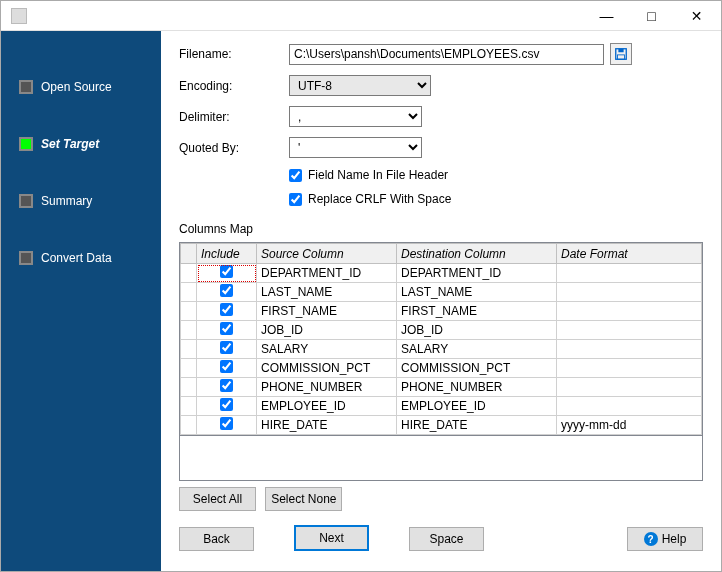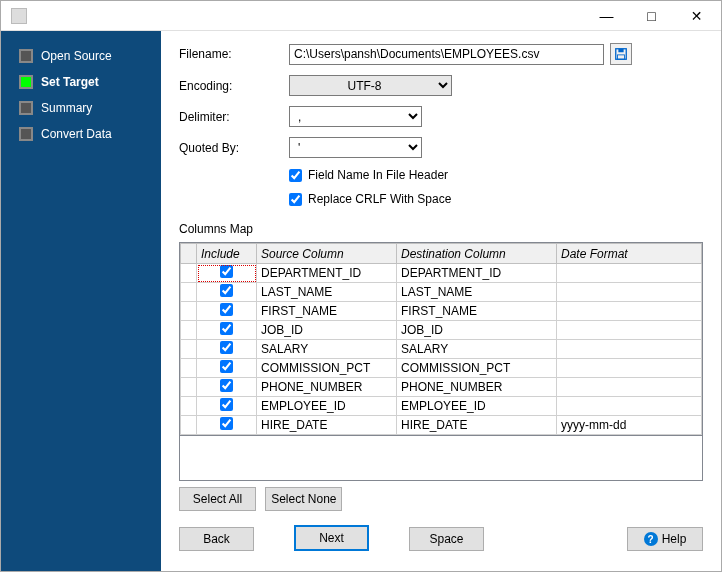--- a/index.html
+++ b/index.html
@@ -2,34 +2,34 @@
 <html><head>
 <meta charset="utf-8">
 <style>
 * { box-sizing: border-box; margin: 0; padding: 0; }
 body { font-family: "Segoe UI", Tahoma, sans-serif; font-size: 12px; background: #fff; width: 722px; height: 572px; overflow: hidden; border: 1px solid #aaa; position: relative; }
 .titlebar { height: 30px; background: #fff; display: flex; align-items: center; justify-content: flex-end; padding: 0 2px; border-bottom: 1px solid #e0e0e0; }
 .titlebar .appicon { width: 16px; height: 16px; background: #ddd; margin-right: auto; margin-left: 8px; border: 1px solid #bbb; }
 .titlebar .winbtn { width: 45px; height: 28px; display: flex; align-items: center; justify-content: center; font-size: 14px; cursor: pointer; }
 .main { display: flex; height: calc(100% - 30px); }
 .sidebar { width: 160px; background: #0e4a7b; color: #fff; padding-top: 12px; }
-.sidebar .step { display: flex; align-items: center; padding: 6px 8px 6px 18px; cursor: pointer; }
+.sidebar .step { display: flex; align-items: center; padding: 6px 8px 6px 18px; cursor: pointer; margin-top: 31px; }
 .sidebar .step .node { width: 14px; height: 14px; border: 2px solid #888; background: #555; margin-right: 8px; flex-shrink: 0; }
 .sidebar .step .node.open { border-color: #888; background: #555; }
 .sidebar .step .node.active { border-color: #888; background: #00ff00; }
-.sidebar .step.active { font-weight: bold; }
+.sidebar .step.active { font-weight: bold; font-style: italic; }
 .sidebar .step.active span { font-weight: bold; }
 .content { flex: 1; padding: 12px 18px 10px 18px; display: flex; flex-direction: column; overflow: hidden; }
 .form-row { display: flex; align-items: center; margin-bottom: 10px; }
 .form-row label { width: 110px; }
 .form-row input[type=text] { flex: 1; max-width: 315px; height: 21px; padding: 1px 4px; border: 1px solid #7a7a7a; font-family: inherit; font-size: 12px; }
 .form-row .iconbtn { width: 22px; height: 22px; margin-left: 6px; border: 1px solid #888; display: flex; align-items: center; justify-content: center; cursor: pointer; background: #f0f0f0; }
 .form-row .iconbtn svg { width: 14px; height: 14px; }
 .form-row select { height: 21px; border: 1px solid #7a7a7a; font-family: inherit; font-size: 12px; background: #e8e8e8; padding: 0 4px; }
-.form-row select.enc { width: 163px; text-align: center; }
+.form-row select.enc { width: 142px; }
 .form-row select.narrow { width: 133px; background: #fff; }
 .chk-row { margin-left: 110px; display: flex; align-items: center; margin-bottom: 10px; }
 .chk-row input { margin-right: 6px; }
 .section-label { margin-top: 6px; margin-bottom: 6px; }
 .table-wrap { border: 1px solid #828790; flex: 0 0 auto; overflow: hidden; }
 table { border-collapse: collapse; width: 100%; font-size: 12px; }
 th { background: #f0f0f0; border: 1px solid #c0c0c0; padding: 2px 4px; text-align: left; font-weight: normal; height: 20px; font-style: italic; }
 th.narrowcol, td.narrowcol { width: 16px; }
 th.inccol, td.inccol { width: 60px; }
 td { border: 1px solid #d0d0d0; padding: 1px 4px; height: 19px; }

